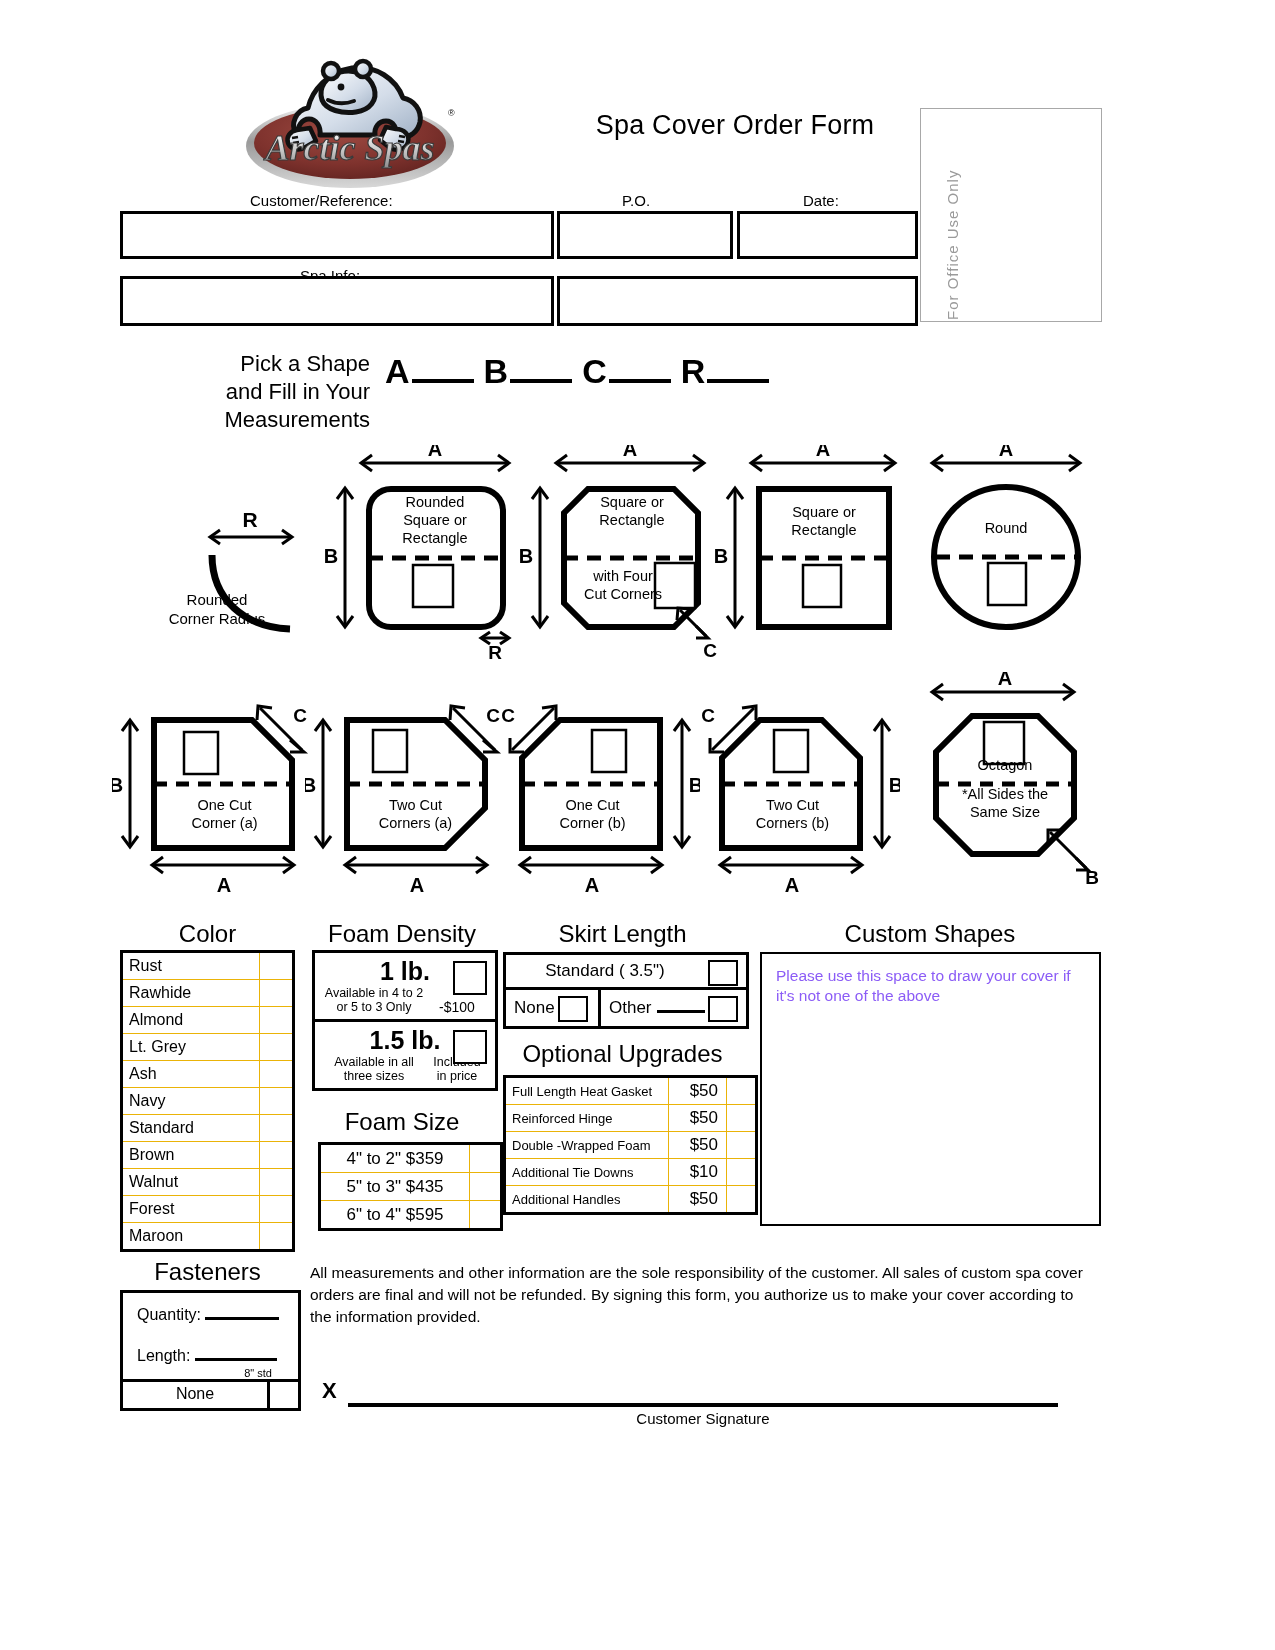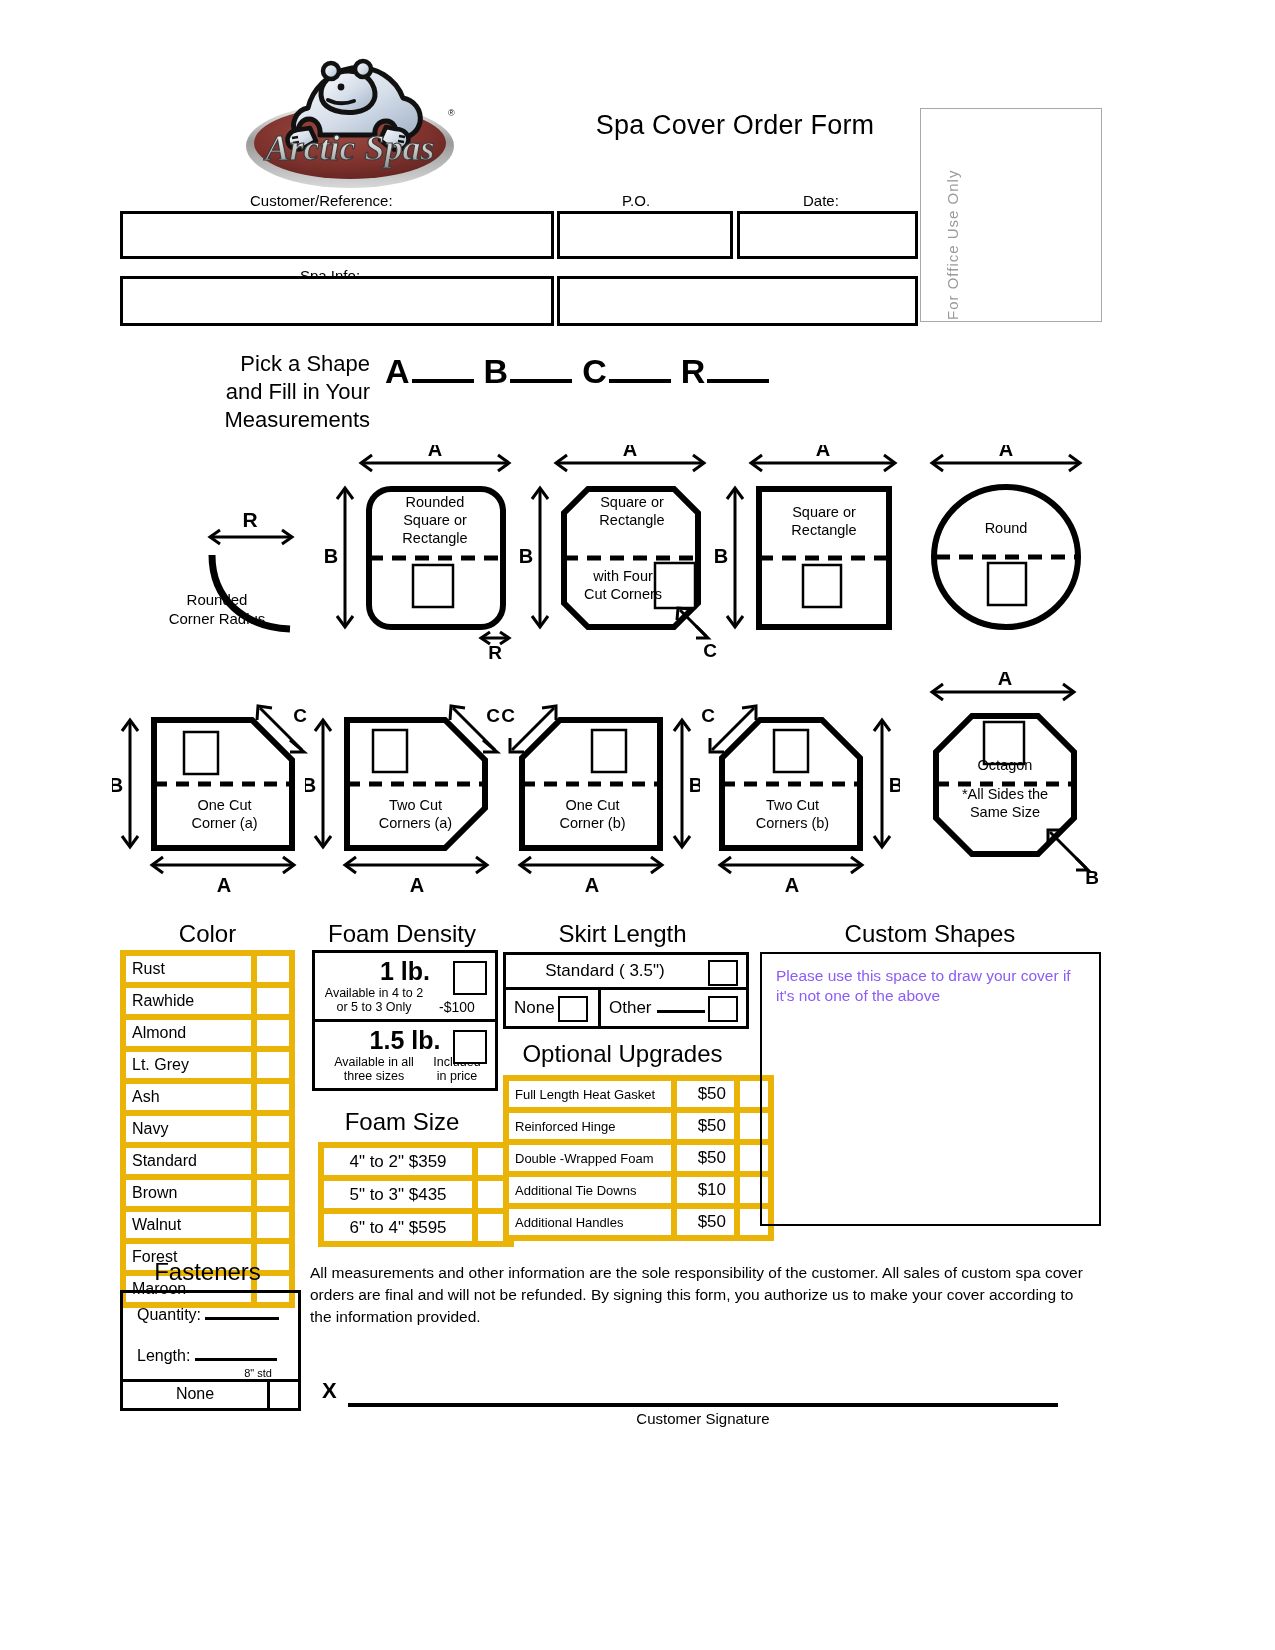--- a/index.html
+++ b/index.html
@@ -79,21 +79,21 @@
   
   .shape-svg { display:block; }
 
   
   .sec-title { font-size: 24px; text-align: center; }
 
   table.opt {
     border-collapse: collapse;
     background: #fff;
   }
-  table.opt td { border: 6px solid #eab308; }
+  table.opt td { border: 1px solid #eab308; }
   table.opt .lbl { padding: 2px 6px; font-size: 16px; }
   table.opt .cb  { width: 28px; }
 
   
   #color-title { left: 120px; top: 920px; width: 175px; }
   #color-table { left: 120px; top: 950px; width: 175px; }
   #color-table table { width: 175px; border: 3px solid #000; }
   #color-table td.lbl { height: 22px; }
   #color-table td.cb  { width: 30px; }
 

